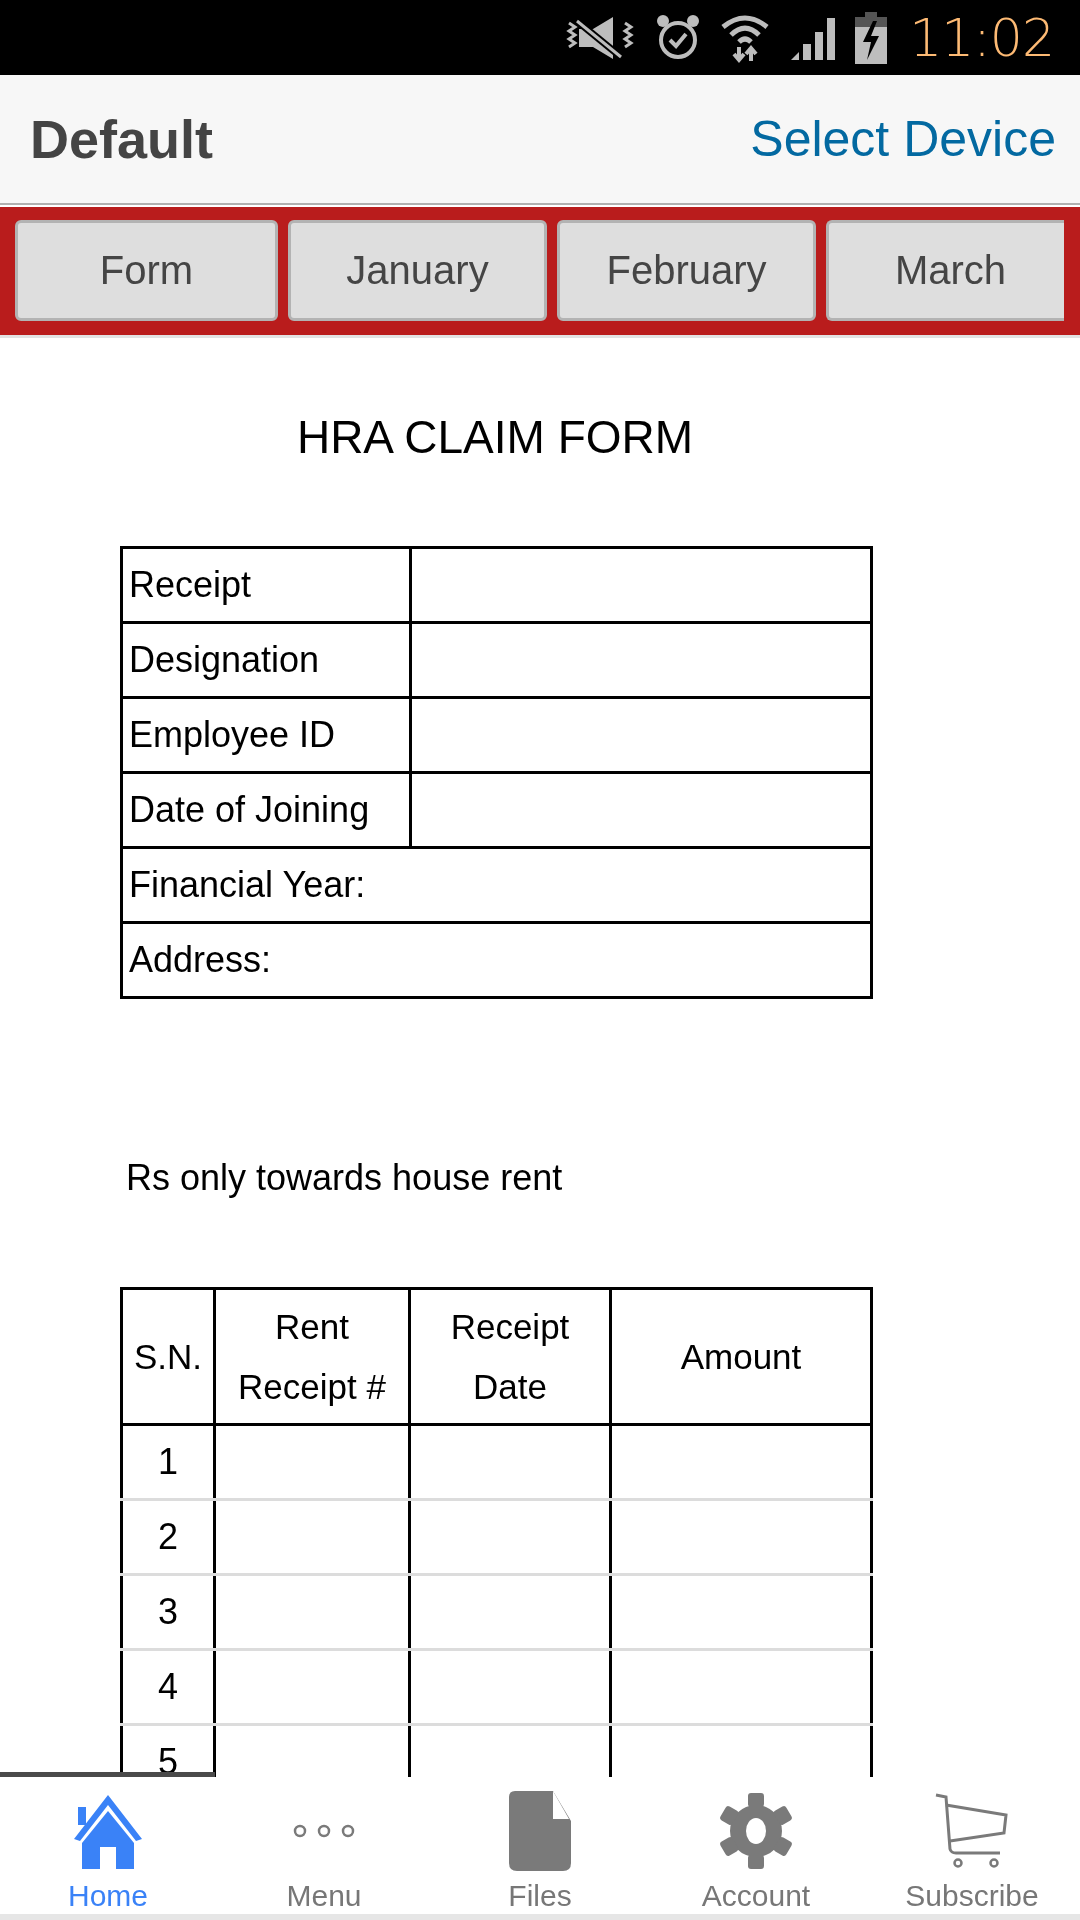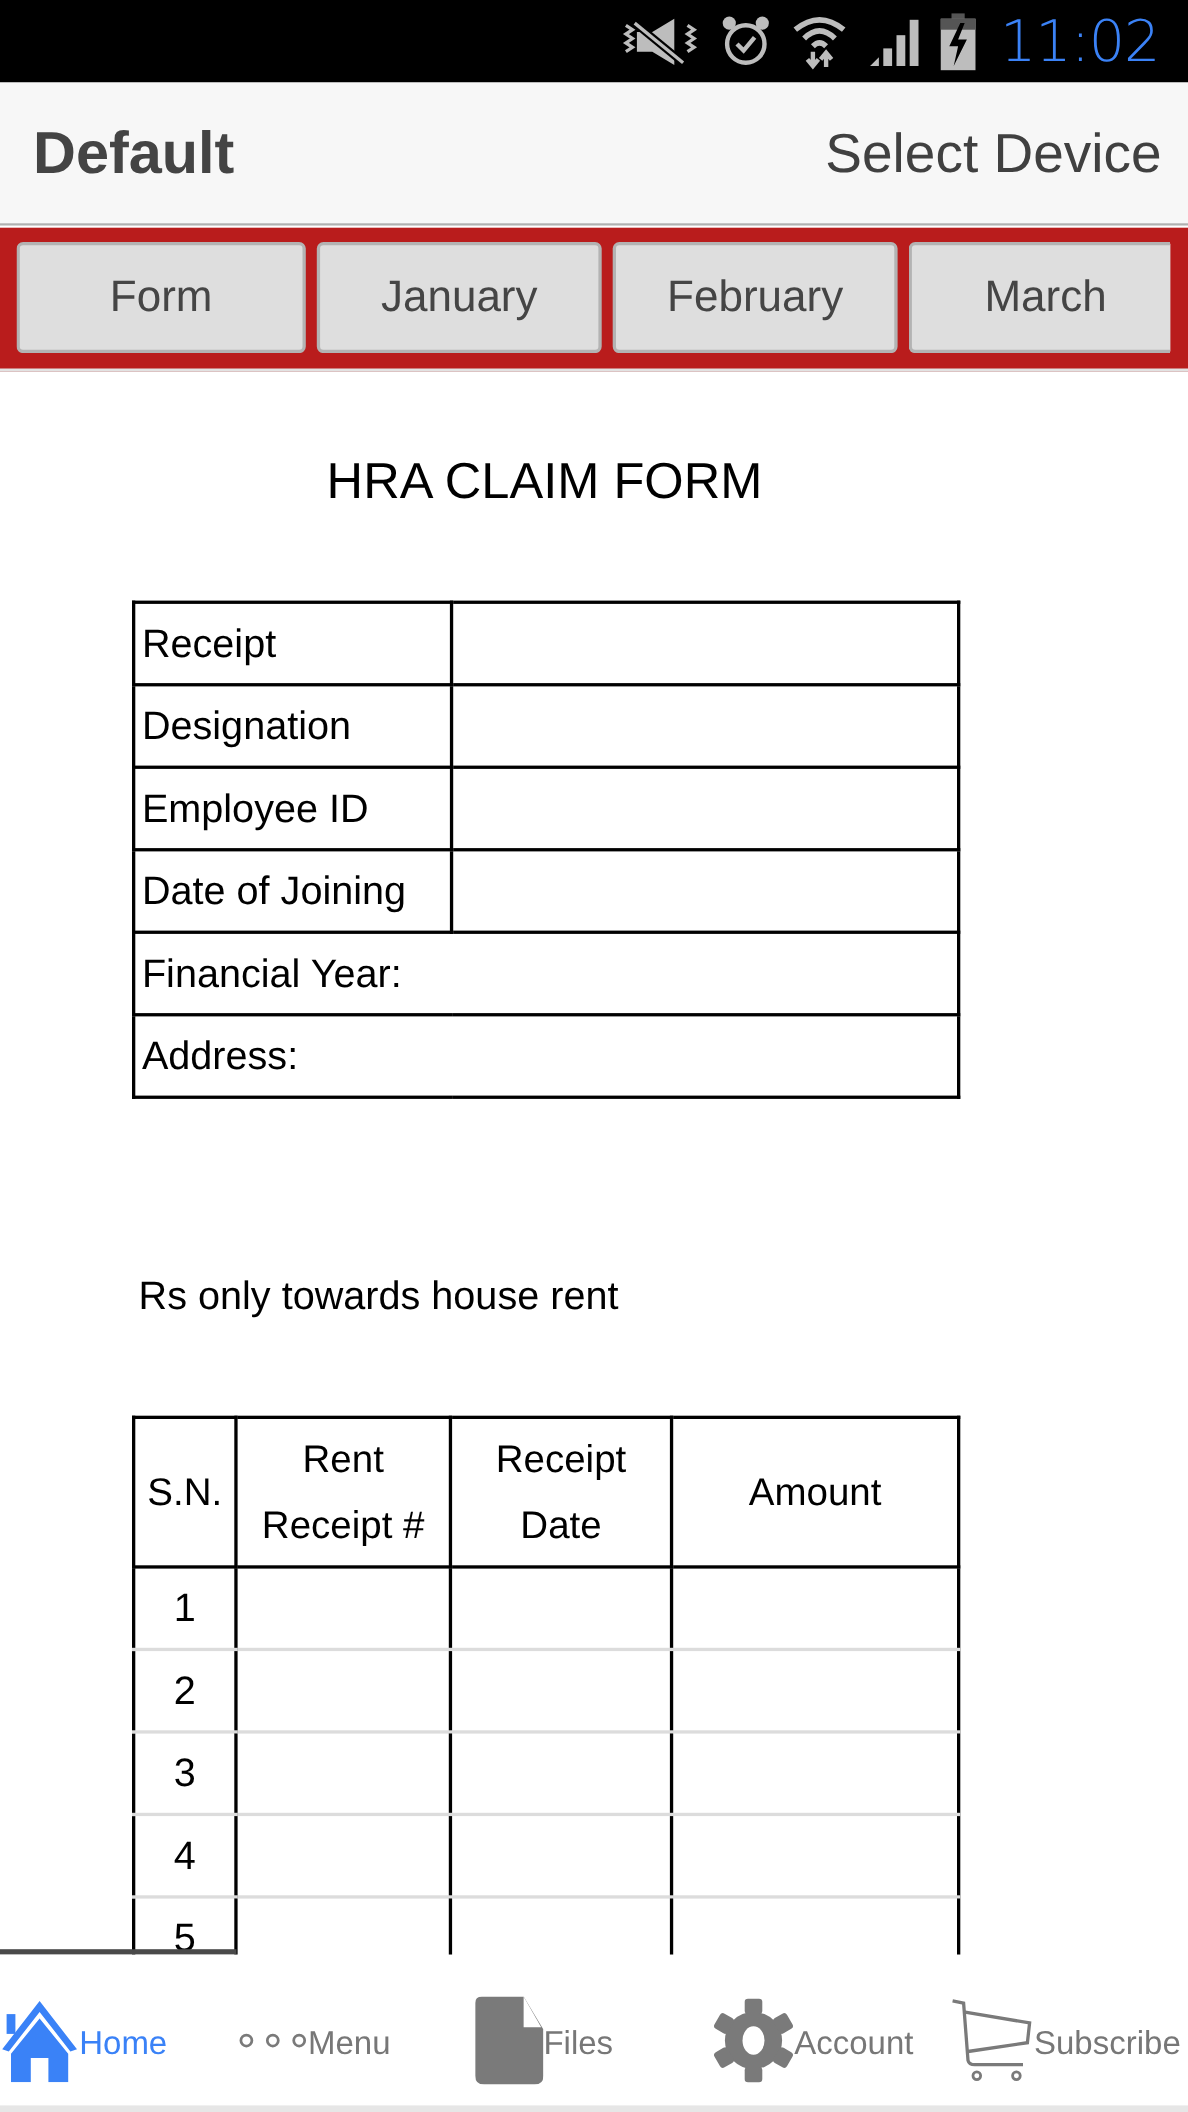--- a/index.html
+++ b/index.html
@@ -3,26 +3,26 @@
 <meta charset="utf-8">
 <style>
   * { box-sizing: border-box; margin: 0; padding: 0; }
   html, body { width: 1080px; height: 1920px; overflow: hidden; background: #ffffff; }
   body { font-family: "Liberation Sans", "DejaVu Sans", sans-serif; position: relative; }
 
   
   .status-bar { position: absolute; left: 0; top: 0; width: 1080px; height: 75px; background: #000; display: flex; align-items: center; justify-content: flex-end; padding-right: 26px; gap: 18px; }
   .status-bar .sb-icon { height: 50px; display: flex; align-items: center; }
   .status-bar svg { display: block; }
-  .status-time { color: #3b82f6; font-size: 52px; font-family: "DejaVu Sans", sans-serif; font-weight: 300; letter-spacing: -1px; margin-left: 4px; }
+  .status-time { color: #fdba74; font-size: 52px; font-family: "DejaVu Sans", sans-serif; font-weight: 300; letter-spacing: -1px; margin-left: 4px; }
 
   
   .app-header { position: absolute; left: 0; top: 75px; width: 1080px; height: 130px; background: #f7f7f7; border-bottom: 2px solid #b0b0b0; display: flex; align-items: center; justify-content: space-between; padding: 0 24px 0 30px; }
   .app-title { font-size: 54px; font-weight: bold; color: #444; }
-  .select-device { font-size: 50px; color: #404040; font-weight: normal; }
+  .select-device { font-size: 50px; color: #0369a1; font-weight: normal; }
 
   
   .tab-strip { position: absolute; left: 0; top: 207px; width: 1080px; height: 131px; background: #b91c1c; border-bottom: 3px solid #e2e2e2; overflow: hidden; }
   .tab-track { position: absolute; left: 15px; top: 13px; display: flex; gap: 10px; width: 1050px; overflow: hidden; }
   .tab-btn { flex: 0 0 auto; width: 263px; height: 101px; background: #dedede; border: 3px solid #b3b3b3; border-radius: 6px; display: flex; align-items: center; justify-content: center; font-size: 40px; color: #454545; }
   .tab-btn.w2 { width: 259px; }
   .tab-btn.last { width: 238px; border-right: none; border-radius: 6px 0 0 6px; padding-left: 8px; }
 
   
   .doc { position: absolute; left: 0; top: 340px; width: 1080px; height: 1437px; overflow: hidden; background: #fff; }
@@ -36,21 +36,21 @@
   .rent-table th { border: 3px solid #000; height: 136px; font-size: 35px; font-weight: normal; color: #000; text-align: center; line-height: 60px; }
   .rent-table td { border-left: 3px solid #000; border-right: 3px solid #000; border-bottom: 3px solid #dcdcdc; height: 75px; font-size: 36px; color: #000; text-align: center; }
   .rent-table .c1 { width: 93px; }
   .rent-table .c2 { width: 195px; }
   .rent-table .c3 { width: 201px; }
 
   .scroll-indicator { position: absolute; left: 0; top: 1432px; width: 215px; height: 5px; background: #4a4a4a; }
 
   
   .bottom-nav { position: absolute; left: 0; top: 1777px; width: 1080px; height: 143px; background: #fff; display: flex; }
-  .nav-item { flex: 1; display: flex; flex-direction: row; align-items: center; justify-content: flex-start; padding-top: 12px; }
+  .nav-item { flex: 1; display: flex; flex-direction: column; align-items: center; justify-content: flex-start; padding-top: 12px; }
   .nav-icon { height: 84px; display: flex; align-items: center; justify-content: center; }
   .nav-label { font-size: 30px; color: #777; margin-top: 6px; }
   .nav-item.active .nav-label { color: #3a82f7; }
   .nav-bottom-line { position: absolute; left: 0; top: 1914px; width: 1080px; height: 6px; background: #e6e6e6; }
 </style>
 </head>
 <body>
 
 <div class="status-bar">
   <span class="sb-icon">

